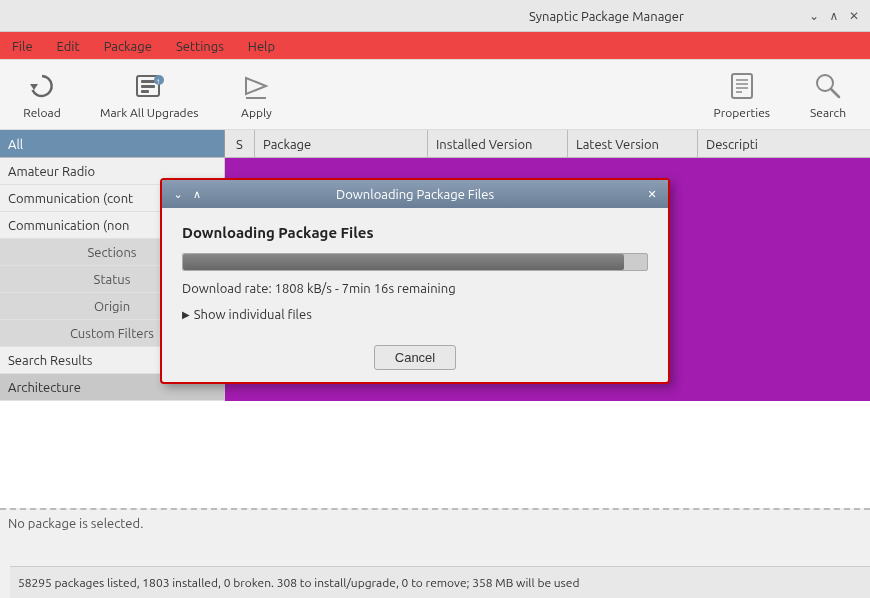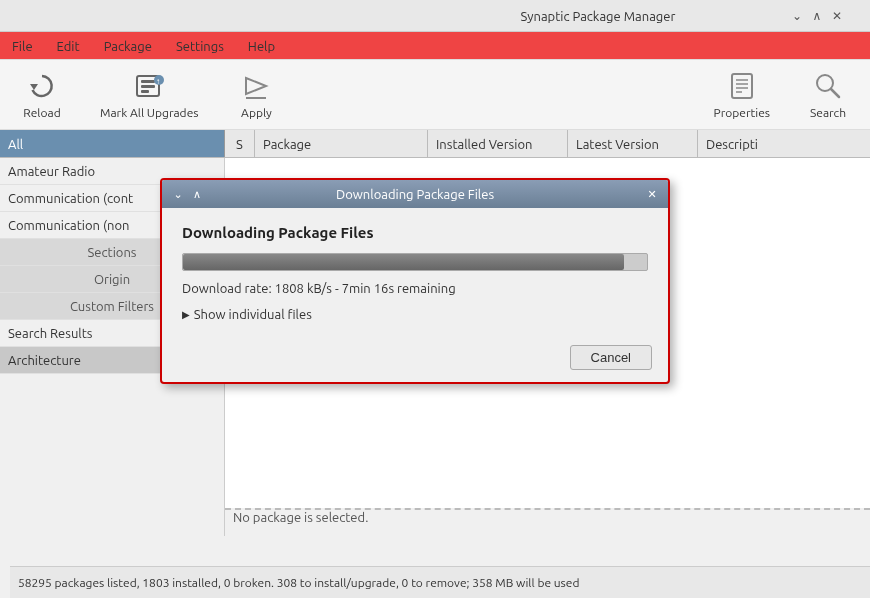--- a/index.html
+++ b/index.html
@@ -13,21 +13,21 @@
       position: relative;
     }
 
     
     .title-bar {
       background: #e8e8e8;
       border-bottom: 1px solid #ccc;
       display: flex;
       align-items: center;
       justify-content: space-between;
-      padding: 4px 25px;
+      padding: 4px 8px;
       height: 32px;
     }
     .title-bar-title {
       flex: 1;
       text-align: center;
       font-size: 13px;
       color: #333;
     }
     .title-bar-controls {
       display: flex;
@@ -166,20 +166,21 @@
       color: #333;
       overflow: hidden;
     }
 
     
     .main-content {
       display: flex;
       height: calc(598px - 32px - 28px - 70px - 28px - 28px - 32px);
       background: #a21caf;
       position: relative;
+      flex-direction: column;
     }
 
     
     .sidebar {
       width: 225px;
       flex-shrink: 0;
       border-right: 1px solid #ccc;
       background: #f0f0f0;
       display: flex;
       flex-direction: column;
@@ -208,21 +209,21 @@
       background: #fff;
       position: relative;
     }
 
     
     .package-info {
       height: 28px;
       background: #f0f0f0;
       border-top: 2px dashed #bbb;
       display: flex;
-      align-items: flex-start;
+      align-items: center;
       padding: 0 8px;
       font-size: 13px;
       color: #555;
     }
 
     
     .status-bar {
       height: 32px;
       background: #e8e8e8;
       border-top: 1px solid #ccc;
@@ -319,21 +320,21 @@
       cursor: pointer;
       display: flex;
       align-items: center;
       gap: 4px;
     }
     .show-files-arrow {
       font-size: 10px;
     }
     .dialog-footer {
       display: flex;
-      justify-content: flex-end;
+      justify-content: center;
       padding: 8px 16px 12px;
     }
     .cancel-btn {
       background: #e8e8e8;
       border: 1px solid #aaa;
       border-radius: 3px;
       padding: 4px 20px;
       font-size: 13px;
       cursor: pointer;
       color: #333;
@@ -444,20 +445,23 @@
       <span>Amateur Radio</span>
     </div>
     <div class="sidebar-item">
       <span>Communication (cont</span>
     </div>
     <div class="sidebar-item">
       <span>Communication (non</span>
     </div>
     <div class="sidebar-item section-header">
       <span>Sections</span>
+    </div>
+    <div class="sidebar-item section-header">
+      <span>Status</span>
     </div>
     <div class="sidebar-item section-header">
       <span>Origin</span>
     </div>
     <div class="sidebar-item section-header">
       <span>Custom Filters</span>
     </div>
     <div class="sidebar-item">
       <span>Search Results</span>
     </div>

